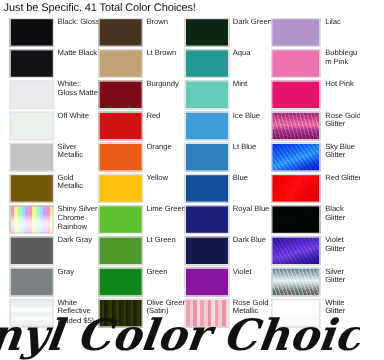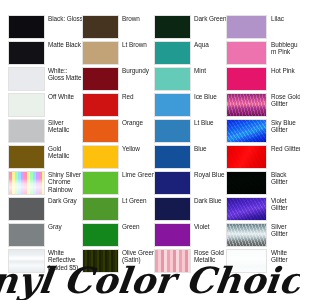--- a/index.html
+++ b/index.html
@@ -53,20 +53,21 @@
     font-style:italic; font-weight:700;
     font-size:36px; line-height:40px;
     color:#111; white-space:nowrap;
   }
 </style>
 </head>
 <body>
 
 <div class="page">
 
+  <div class="header">Just be Specific.  41 Total Color Choices!</div>
 
   <div class="grid">
       <div class="col col-0">
         <div class="row" style="top: 1px;">
           <div class="swatch" style="background: rgb(13, 13, 17);"></div>
           <div class="label">Black: Gloss</div>
         </div>
         <div class="row" style="top: 27px;">
           <div class="swatch" style="background: rgb(18, 18, 22);"></div>
           <div class="label">Matte Black</div>

